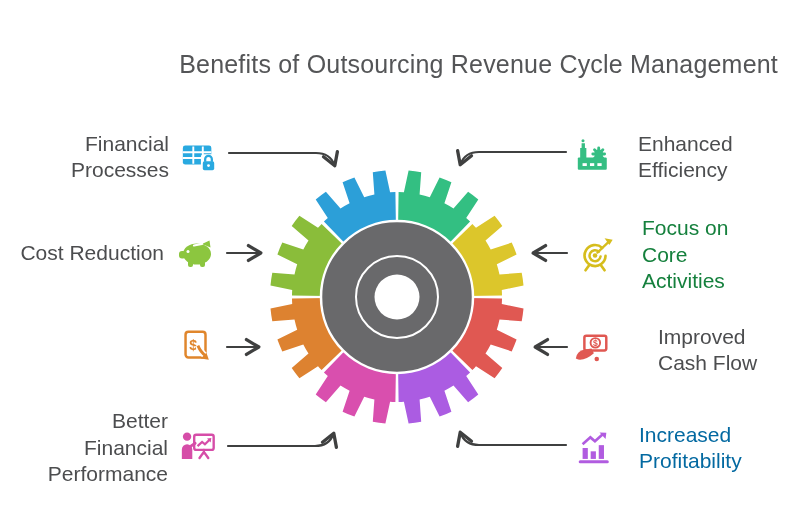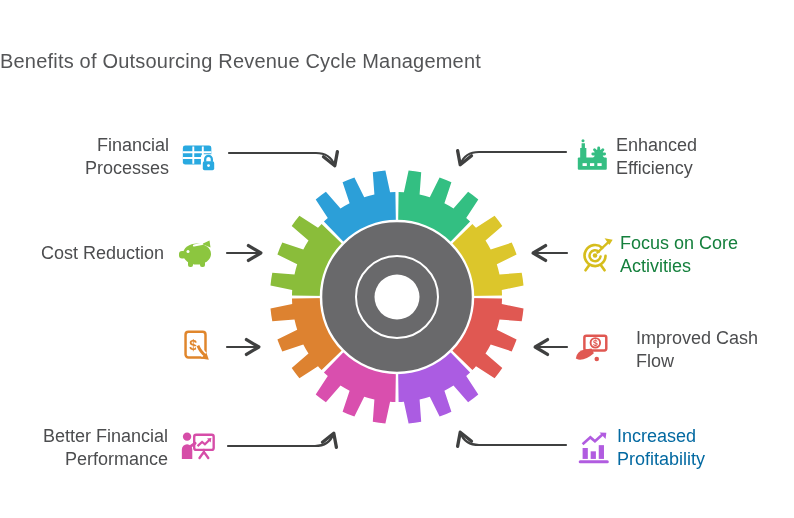--- a/index.html
+++ b/index.html
@@ -1,29 +1,29 @@
 <!DOCTYPE html>
 <html><head>
 <meta charset="utf-8">
 <style>
   html,body{margin:0;padding:0;}
   body{
     width:794px;height:518px;position:relative;overflow:hidden;
     background:#ffffff;font-family:"Liberation Sans",sans-serif;
   }
   .title{
-    position:absolute;top:50px;left:0;width:778px;text-align:left;
-    font-size:20px;color:#545557;letter-spacing:.2px;
+    position:absolute;top:50px;left:0;width:778px;text-align:right;
+    font-size:25px;color:#545557;letter-spacing:.2px;
   }
   .item{position:absolute;display:flex;align-items:center;}
   .item.left{justify-content:flex-end;gap:11px;}
   .item.left .label{text-align:right;}
-  .item.right{justify-content:flex-start;gap:4px;}
+  .item.right{justify-content:flex-start;gap:26px;}
   .item.right .label{text-align:left;}
-  .label{font-size:18px;line-height:1.26;color:#4c4d4f;}
+  .label{font-size:21px;line-height:1.26;color:#4c4d4f;}
   .lbl-w100{max-width:101px;}
   .lbl-w110{max-width:112px;}
   .lbl-w126{max-width:128px;}
   .lbl-w135{max-width:137px;}
   .icon{flex:0 0 auto;display:block;}
   #item-financial{left:26px;top:129px;width:192px;height:56px;}
   #item-cost{left:16px;top:231px;width:201px;height:44px;}
   #item-billing{left:16px;top:325px;width:199px;height:44px;}
   #item-performance{left:16px;top:420px;width:201px;height:56px;}
   #item-efficiency{left:574px;top:129px;width:210px;height:56px;}

